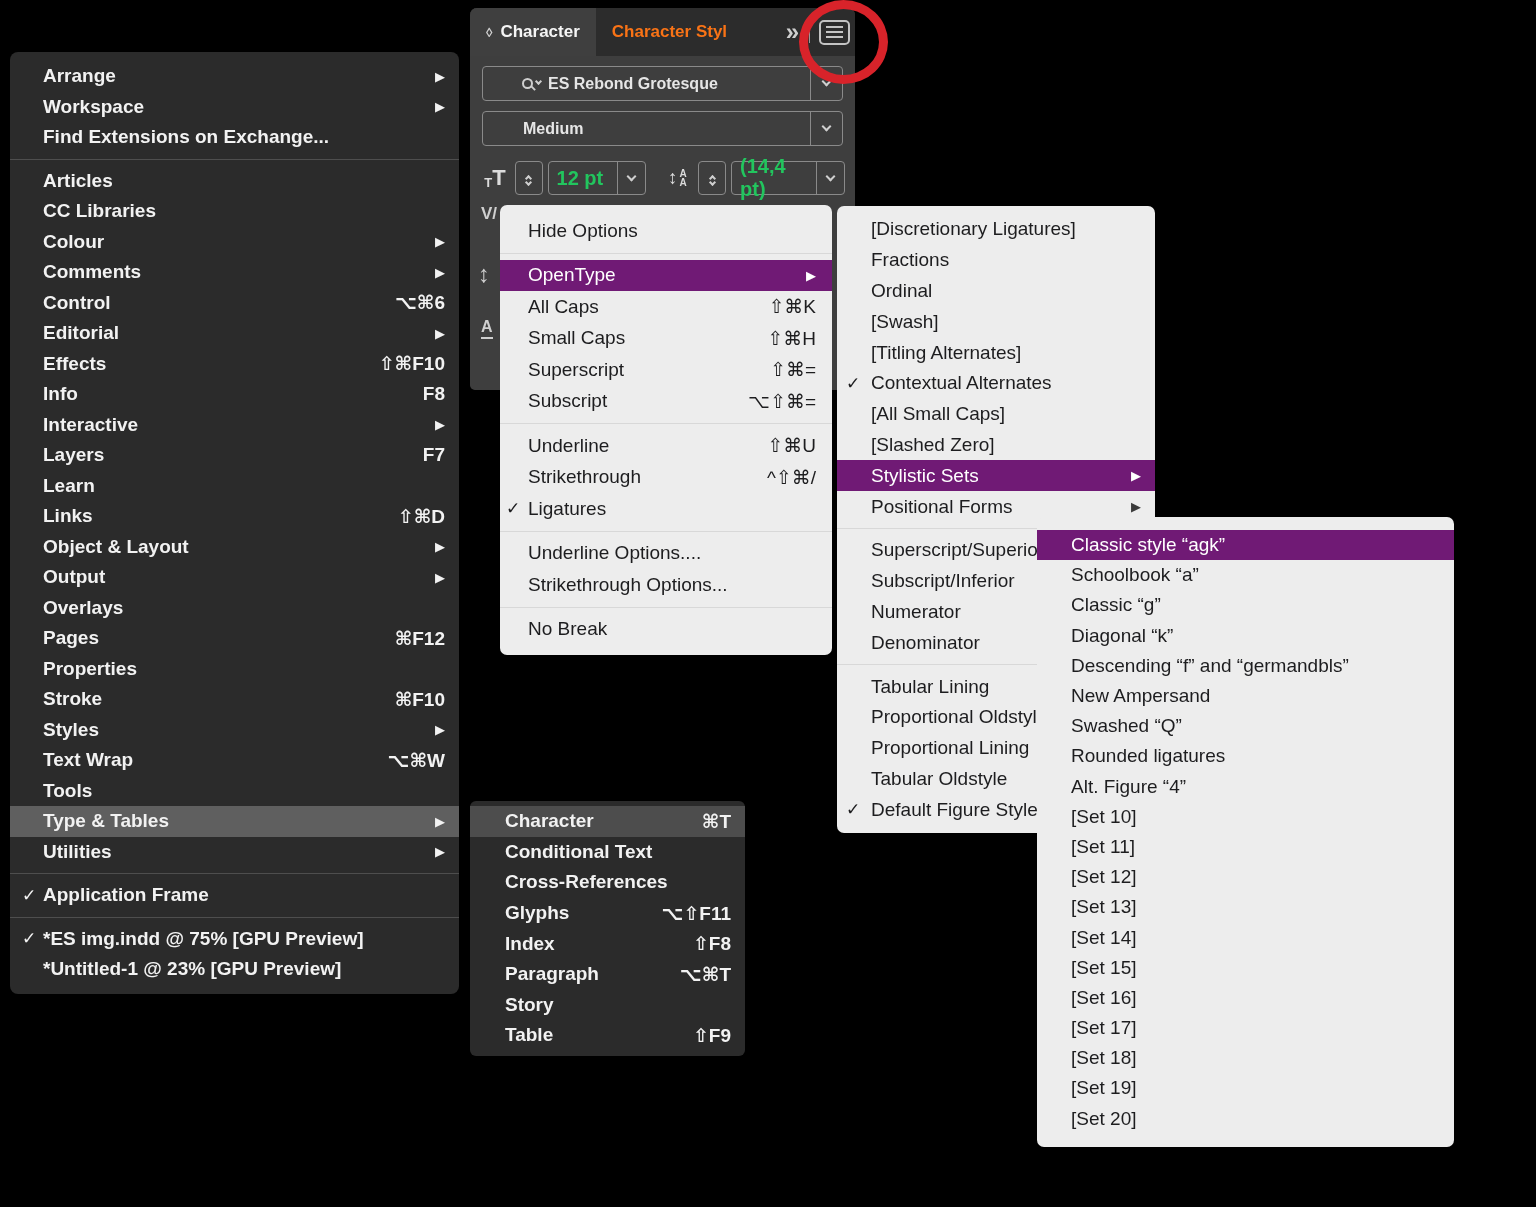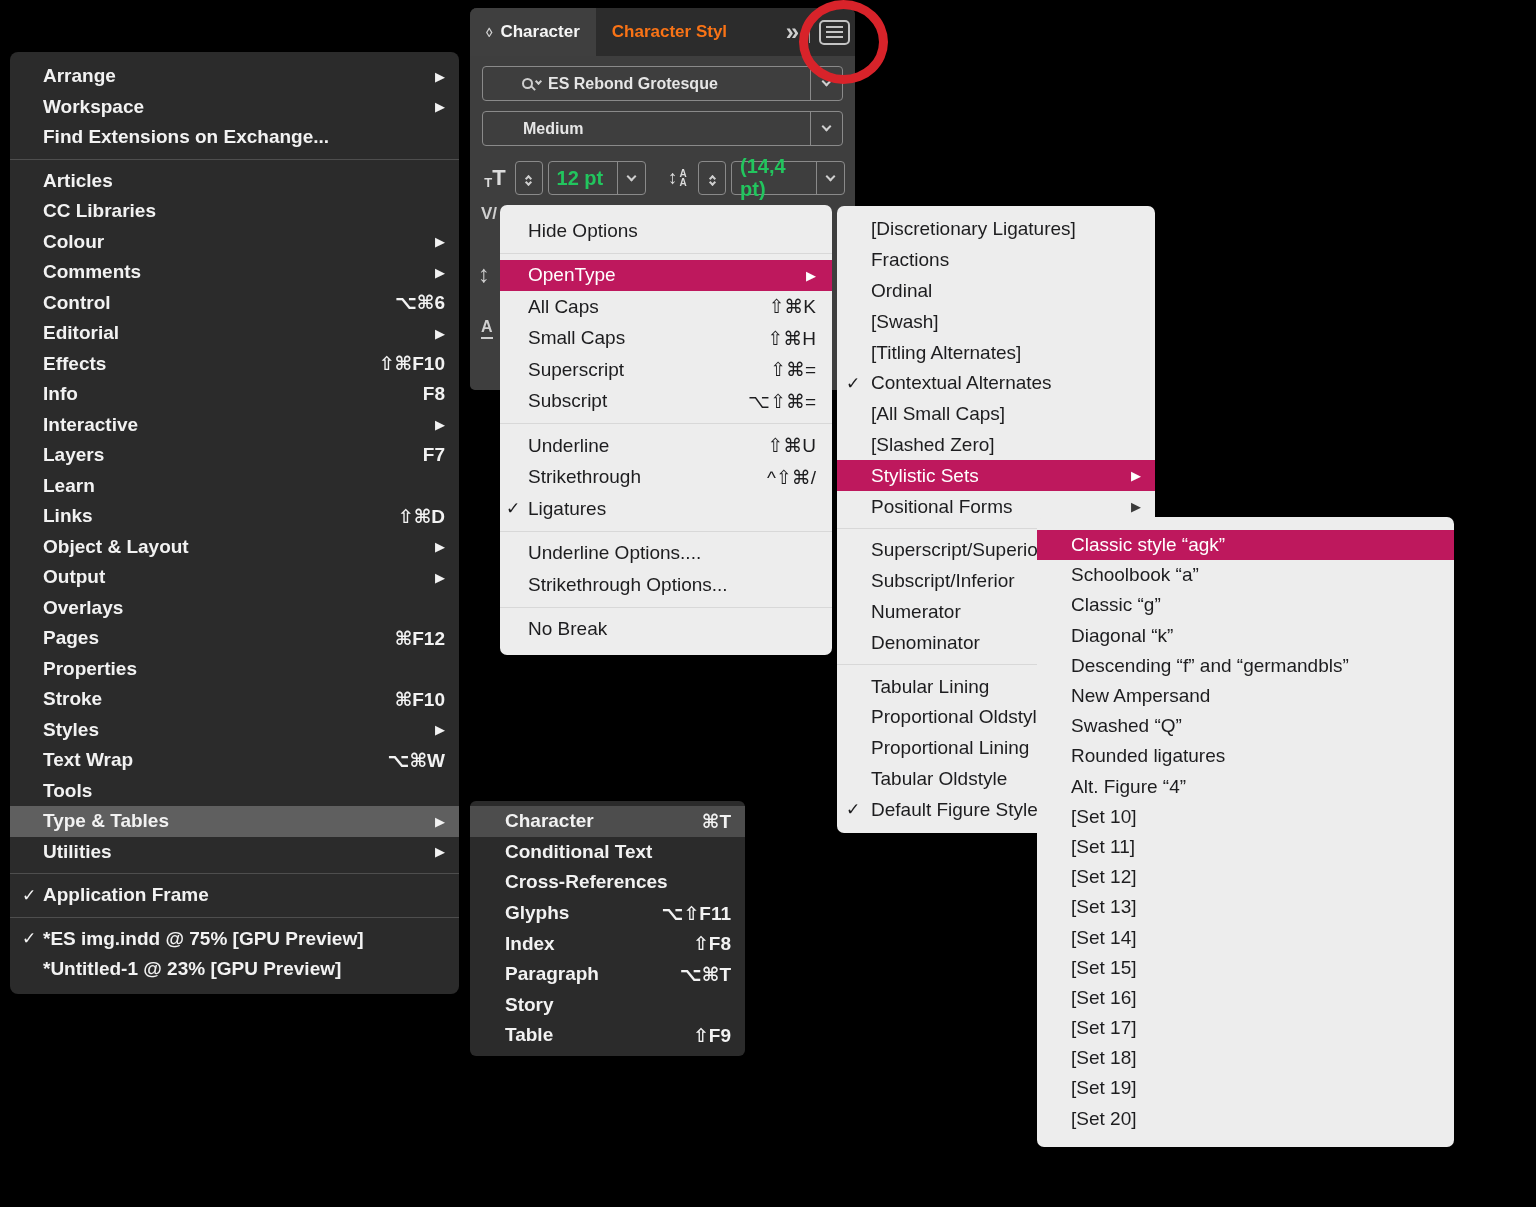--- a/index.html
+++ b/index.html
@@ -14,21 +14,21 @@
   .menu .sc  { margin-left:auto; padding-left:20px; }
   .menu .arr { margin-left:auto; font-size:13px; padding-left:20px; }
 
   .dark { background:#2b2b2b; color:#f2f2f2; font-weight:600;margin-top:44px; }
   .dark .sep { border-top:1px solid #4e4e4e; margin:6px 0; }
   .dark .mi.hl { background:#5f5f5f;text-align:right; }
 
   .light { background:#ededed; color:#1d1d1f; font-weight:400; }
   .light .sep { border-top:1px solid #d8d8d8; margin:6px 0; }
   .light .arr { color:#3a3a3a; }
-  .light .mi.hl { background:#be185d; color:#fff; }
+  .light .mi.hl { background:#701a75; color:#fff; }
   .light .mi.hl .arr { color:#fff; }
 
   #window-menu { left:10px; top:8px; width:449px; padding:9px 0; z-index:2; }
   #window-menu .mi { height:30.5px; padding:0 14px 0 33px; }
   #window-menu .chk { left:12px; }
 
   #panel-menu { left:500px; top:205px; width:332px; padding:10px 0; z-index:5; border-radius:7px; }
   #panel-menu .mi { height:31.5px; padding:0 16px 0 28px; }
   #panel-menu .chk { left:6px; }
 

